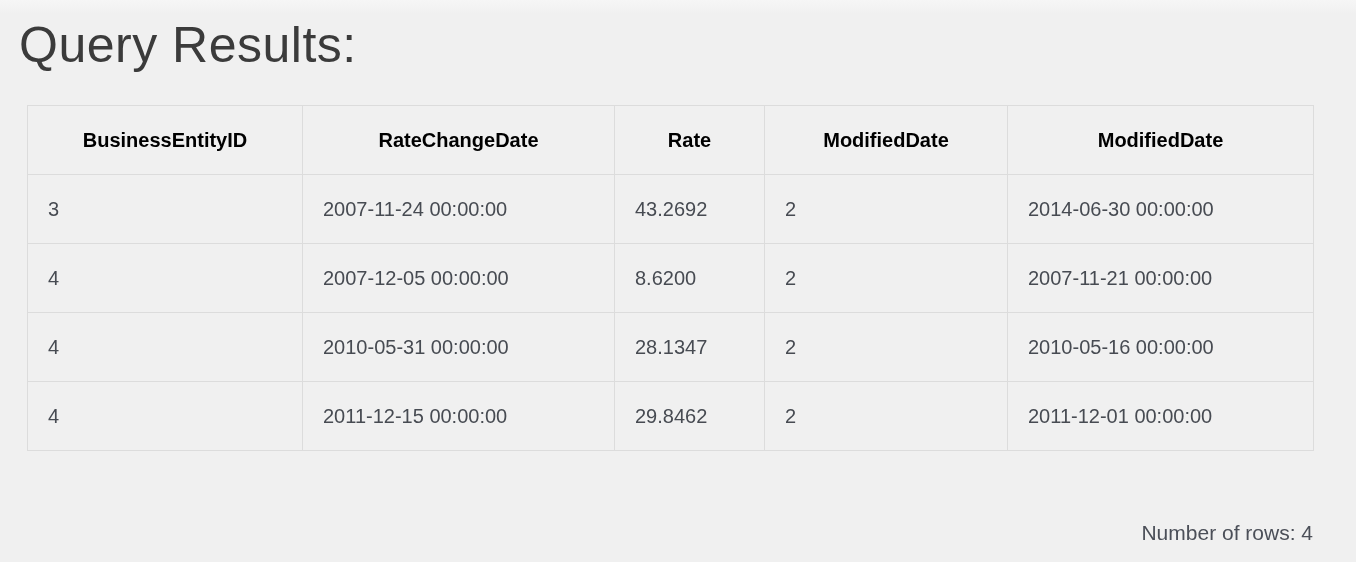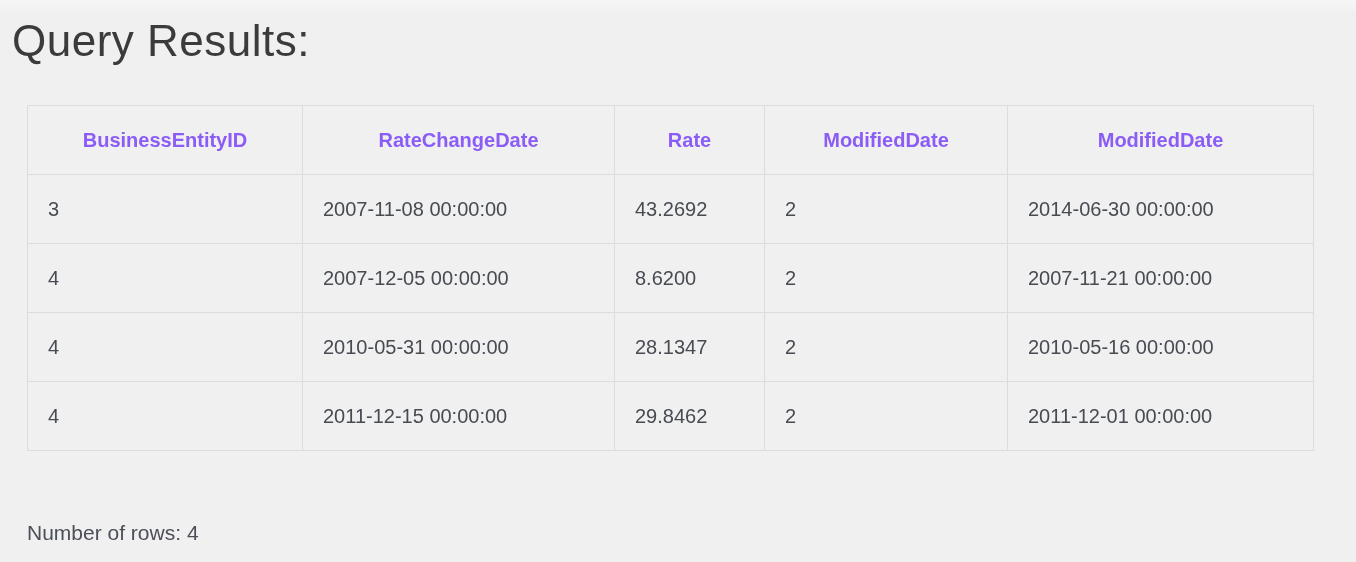--- a/index.html
+++ b/index.html
@@ -21,22 +21,22 @@
     position: absolute;
     top: 0; left: 0;
     width: 100%; height: 14px;
     background: linear-gradient(to bottom, #f6f6f6, rgba(246,246,246,0));
     pointer-events: none;
   }
 
   .page-title {
     position: absolute;
     top: 16px;
-    left: 12px;
-    font-size: 44px;
+    left: 19px;
+    font-size: 50px;
     font-weight: 400;
     color: #3b3b3b;
     letter-spacing: 0.5px;
   }
 
   table.results {
     position: absolute;
     top: 105px;
     left: 27px;
     width: 1286px;
@@ -52,40 +52,41 @@
     font-size: 20px;
     color: #474b52;
     vertical-align: middle;
     overflow: hidden;
     white-space: nowrap;
   }
 
   table.results th {
     font-weight: 700;
     text-align: center;
-    color: #8b5cf6;
+    color: #000000;
   }
 
   table.results td {
     text-align: left;
     padding-left: 20px;
     font-weight: 400;
   }
 
   .col-businessentityid { width: 275px; }
   .col-ratechangedate  { width: 312px; }
   .col-rate            { width: 150px; }
   .col-payfrequency    { width: 243px; }
   .col-modifieddate    { width: 306px; }
 
   .row-count {
     position: absolute;
     top: 521px;
     left: 27px;
     width: 1286px;
+    text-align: right;
     font-size: 21px;
     font-weight: 400;
     color: #4b4f58;
   }
 </style>
 </head>
 <body>
 
 <div class="top-sheen"></div>
 
@@ -104,21 +105,21 @@
         <th>BusinessEntityID</th>
         <th>RateChangeDate</th>
         <th>Rate</th>
         <th>ModifiedDate</th>
         <th>ModifiedDate</th>
       </tr>
   </thead>
   <tbody>
       <tr>
         <td>3</td>
-        <td>2007-11-08 00:00:00</td>
+        <td>2007-11-24 00:00:00</td>
         <td>43.2692</td>
         <td>2</td>
         <td>2014-06-30 00:00:00</td>
       </tr>
       <tr>
         <td>4</td>
         <td>2007-12-05 00:00:00</td>
         <td>8.6200</td>
         <td>2</td>
         <td>2007-11-21 00:00:00</td>

